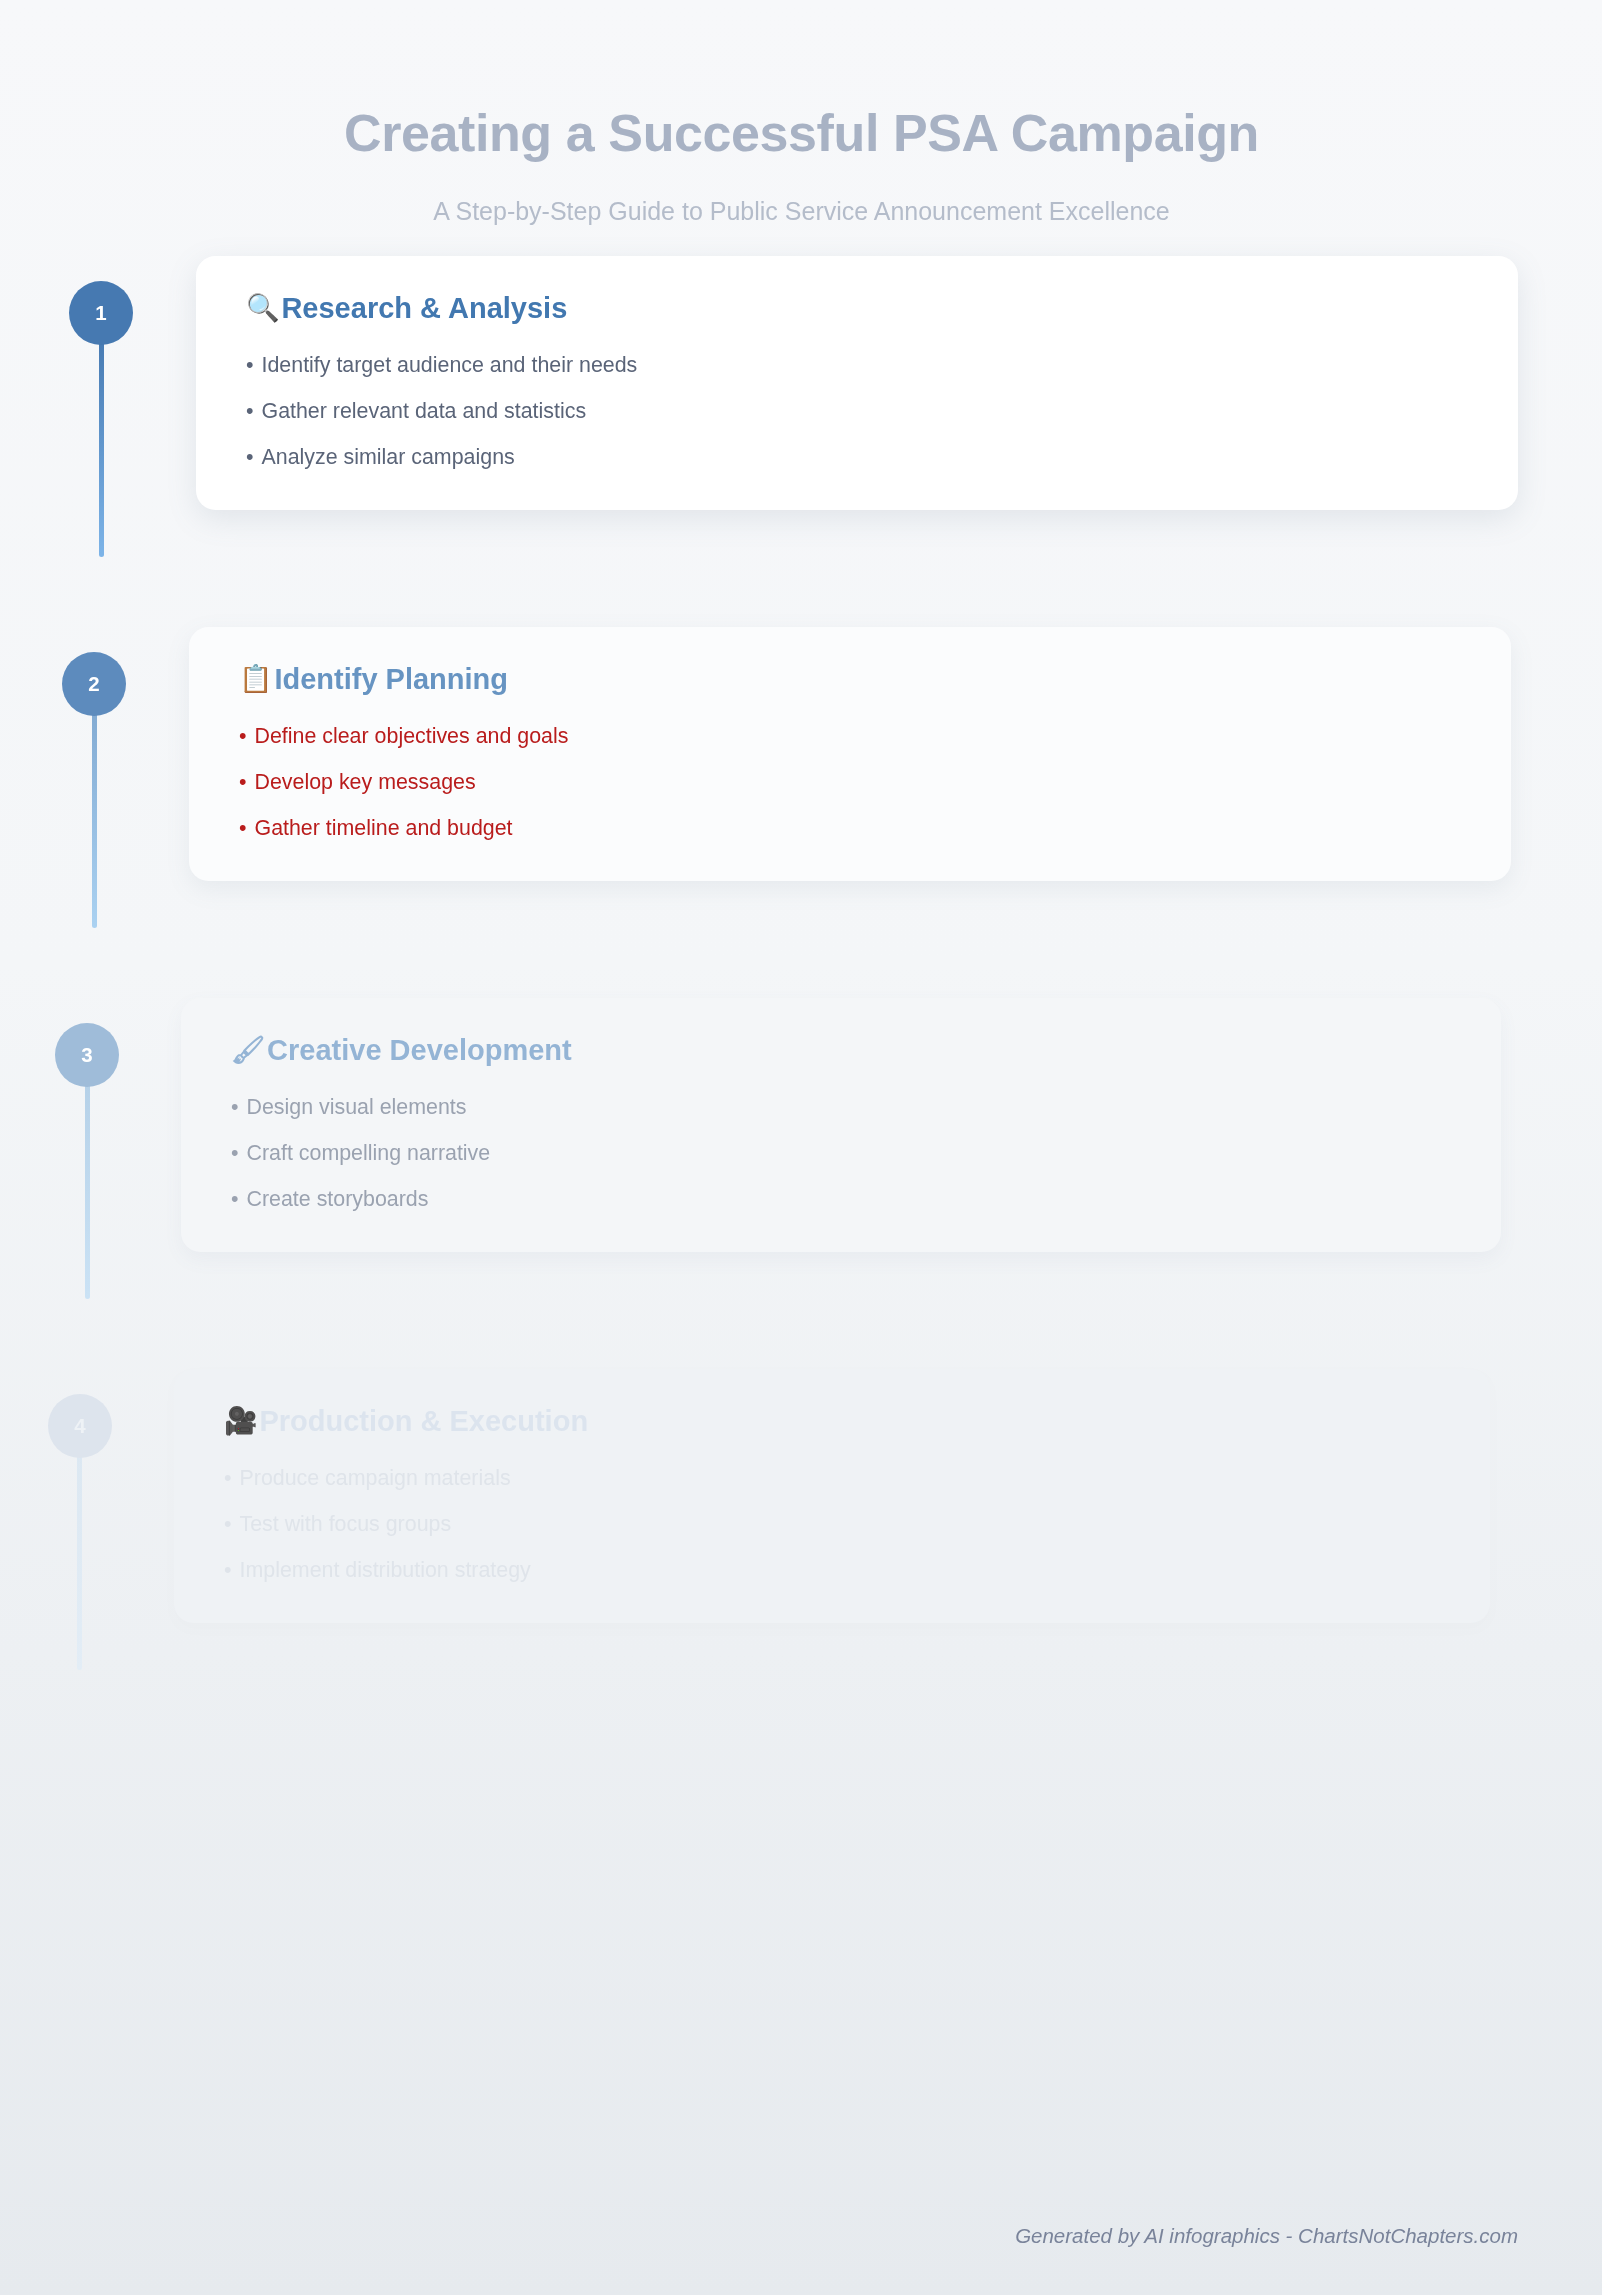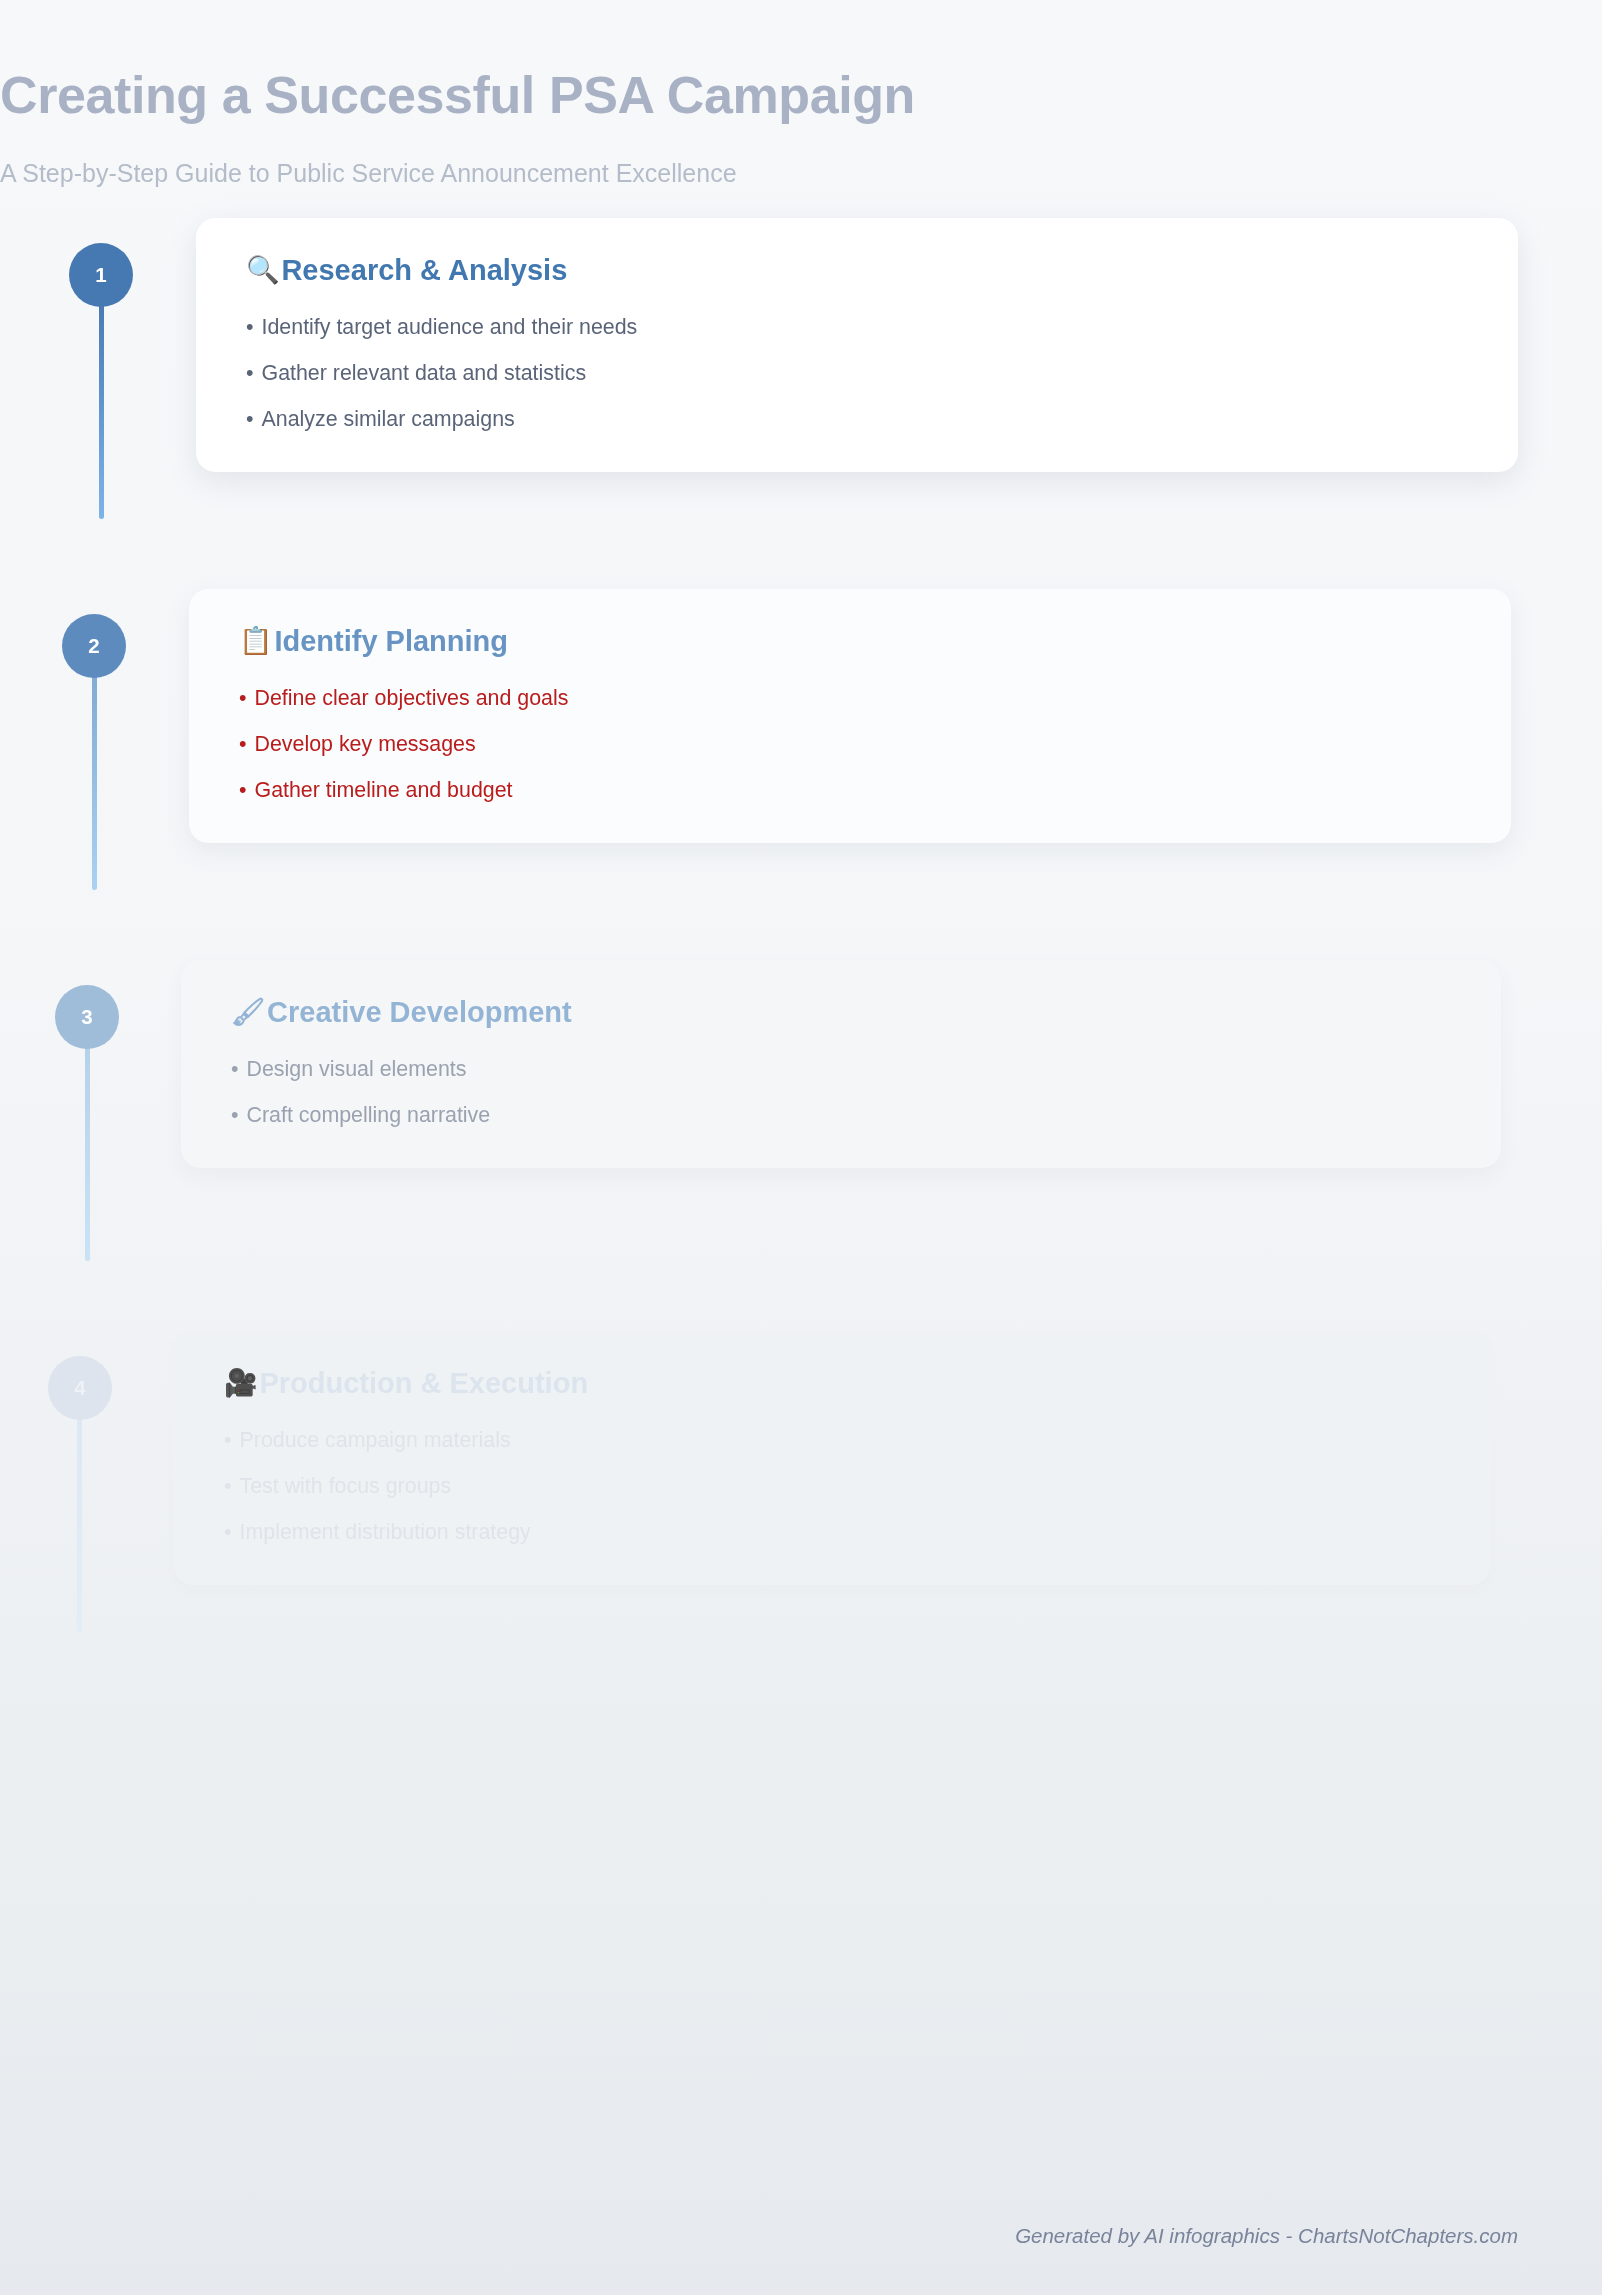--- a/index.html
+++ b/index.html
@@ -11,22 +11,22 @@
 
   body {
     font-family:"Liberation Sans", sans-serif;
     background:linear-gradient(180deg, #f7f8fa 0%, #f4f6f8 42%, #edf0f3 72%, #e6eaee 100%);
     position:relative;
     overflow:hidden;
   }
 
   
   .header {
-    text-align:left;
-    padding-top:67px;
+    text-align:center;
+    padding-top:105px;
   }
   .main-title {
     font-size:52px;
     font-weight:bold;
     color:#a8b2c4;
     letter-spacing:-0.4px;
     line-height:1.08;
   }
   .subtitle {
     font-size:25px;
@@ -203,20 +203,21 @@
     <div class="step-line"></div>
     <div class="step-marker">3</div>
     <div class="card">
       <div class="card-title">
         <span class="card-icon">🖌</span>
         <span>Creative Development</span>
       </div>
       <div class="card-list">
         <div class="card-list-item"><span class="bullet">•</span><span>Design visual elements</span></div>
         <div class="card-list-item"><span class="bullet">•</span><span>Craft compelling narrative</span></div>
+        <div class="card-list-item"><span class="bullet">•</span><span>Create storyboards</span></div>
       </div>
     </div>
   </div>
 
   <div class="step step-4">
     <div class="step-line"></div>
     <div class="step-marker">4</div>
     <div class="card">
       <div class="card-title">
         <span class="card-icon">🎥</span>

